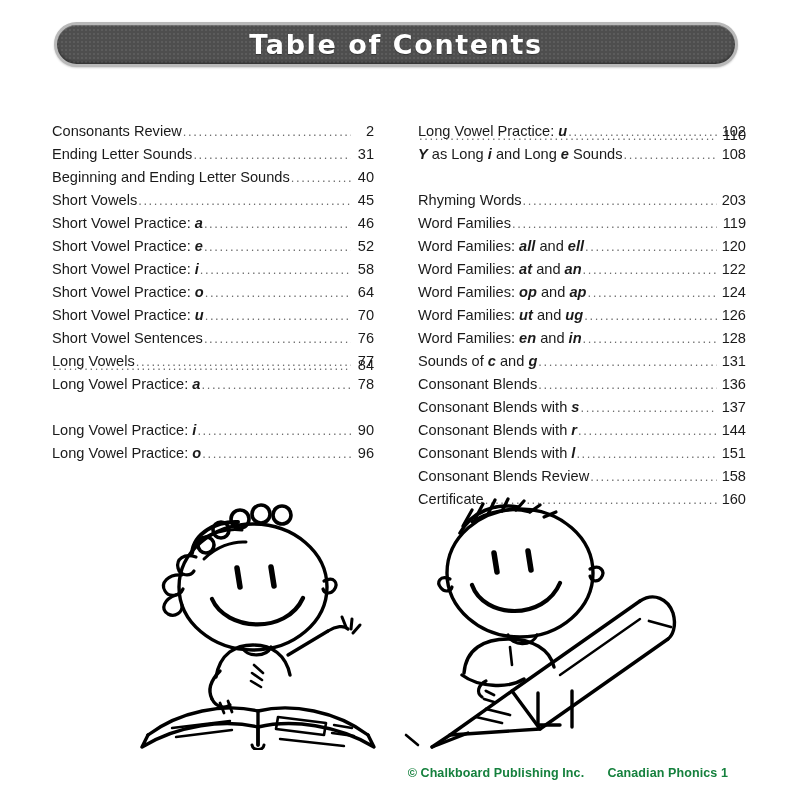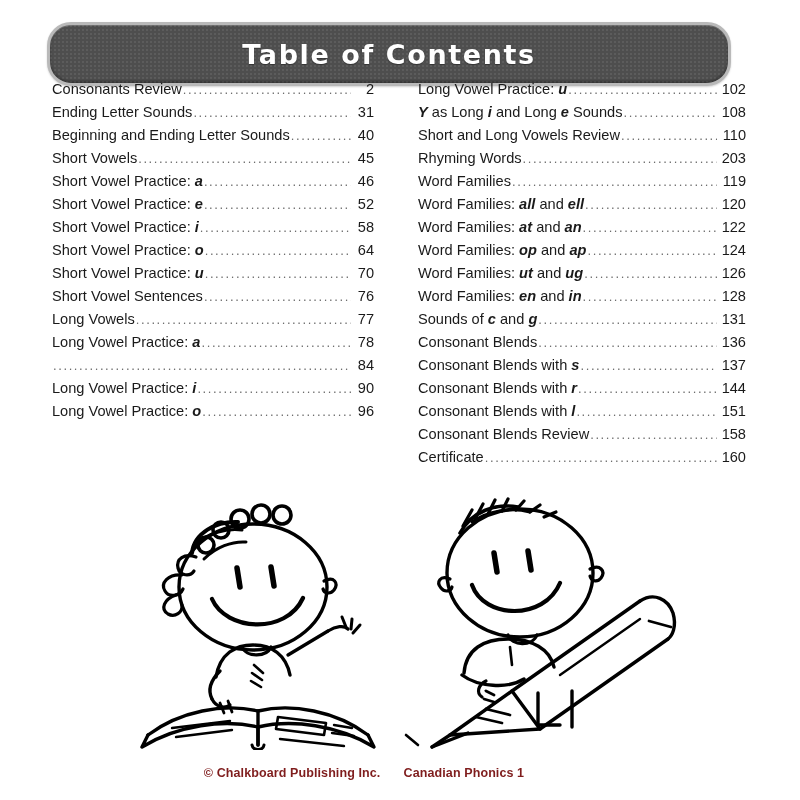--- a/index.html
+++ b/index.html
@@ -12,24 +12,24 @@
     height: 800px;
     position: relative;
     overflow: hidden;
     font-family: "Liberation Sans", sans-serif;
     color: #1a1a1a;
   }
 
   
   .banner-wrap {
     position: absolute;
-    left: 47px;
+    left: 54px;
     top: 22px;
     width: 684px;
-    height: 64px;
+    height: 45px;
   }
   .banner {
     position: absolute;
     inset: 0;
     border-radius: 24px;
     background-color: #4e4e4e;
     background-image:
       radial-gradient(circle at 1px 1px, rgba(255,255,255,0.085) 0.7px, transparent 0.8px);
     background-size: 4px 4px;
     border: 3px solid #b9b9b9;
@@ -71,20 +71,21 @@
   .toc-row {
     display: flex;
     align-items: baseline;
     height: 23px;
     font-size: 14.6px;
     line-height: 23px;
     white-space: nowrap;
   }
   .toc-label {
     flex: 0 0 auto;
+    margin-top: 42px;
   }
   .toc-dots {
     flex: 1 1 auto;
     overflow: hidden;
     margin: 0 1px;
     color: #6d6d6d;
     font-size: 13px;
     letter-spacing: 1.6px;
   }
   .toc-dots::after {
@@ -113,25 +114,25 @@
     height: 255px;
   }
   .art svg { display: block; width: 100%; height: 100%; }
 
   
   .footer {
     position: absolute;
     left: 0;
     top: 766px;
     width: 728px;
-    text-align: center;
+    text-align: right;
     font-size: 12.5px;
     font-weight: bold;
     letter-spacing: 0.1px;
-    color: #7f1d1d;
+    color: #15803d;
   }
   .footer .sep { display: inline-block; width: 16px; }
 </style>
 </head>
 <body>
 
 <div class="banner-wrap">
   <div class="banner">
     <span class="banner-title">Table of Contents</span>
   </div>
@@ -219,21 +220,20 @@
         <span class="toc-label">Long Vowel Practice: <span class="em">u</span></span>
         <span class="toc-dots"></span>
         <span class="toc-page">102</span>
       </div>
       <div class="toc-row">
         <span class="toc-label"><span class="em">Y</span> as Long <span class="em">i</span> and Long <span class="em">e</span> Sounds</span>
         <span class="toc-dots"></span>
         <span class="toc-page">108</span>
       </div>
       <div class="toc-row">
-        <span class="toc-label">Short and Long Vowels Review</span>
         <span class="toc-dots"></span>
         <span class="toc-page">110</span>
       </div>
       <div class="toc-row">
         <span class="toc-label">Rhyming Words</span>
         <span class="toc-dots"></span>
         <span class="toc-page">203</span>
       </div>
       <div class="toc-row">
         <span class="toc-label">Word Families</span>

